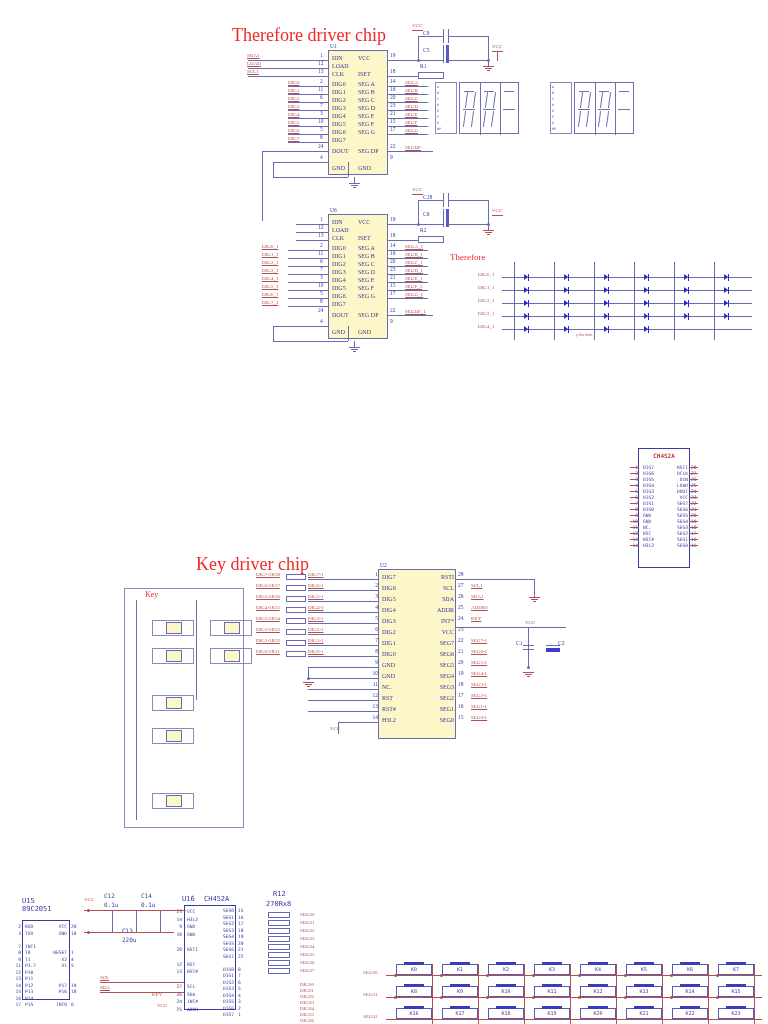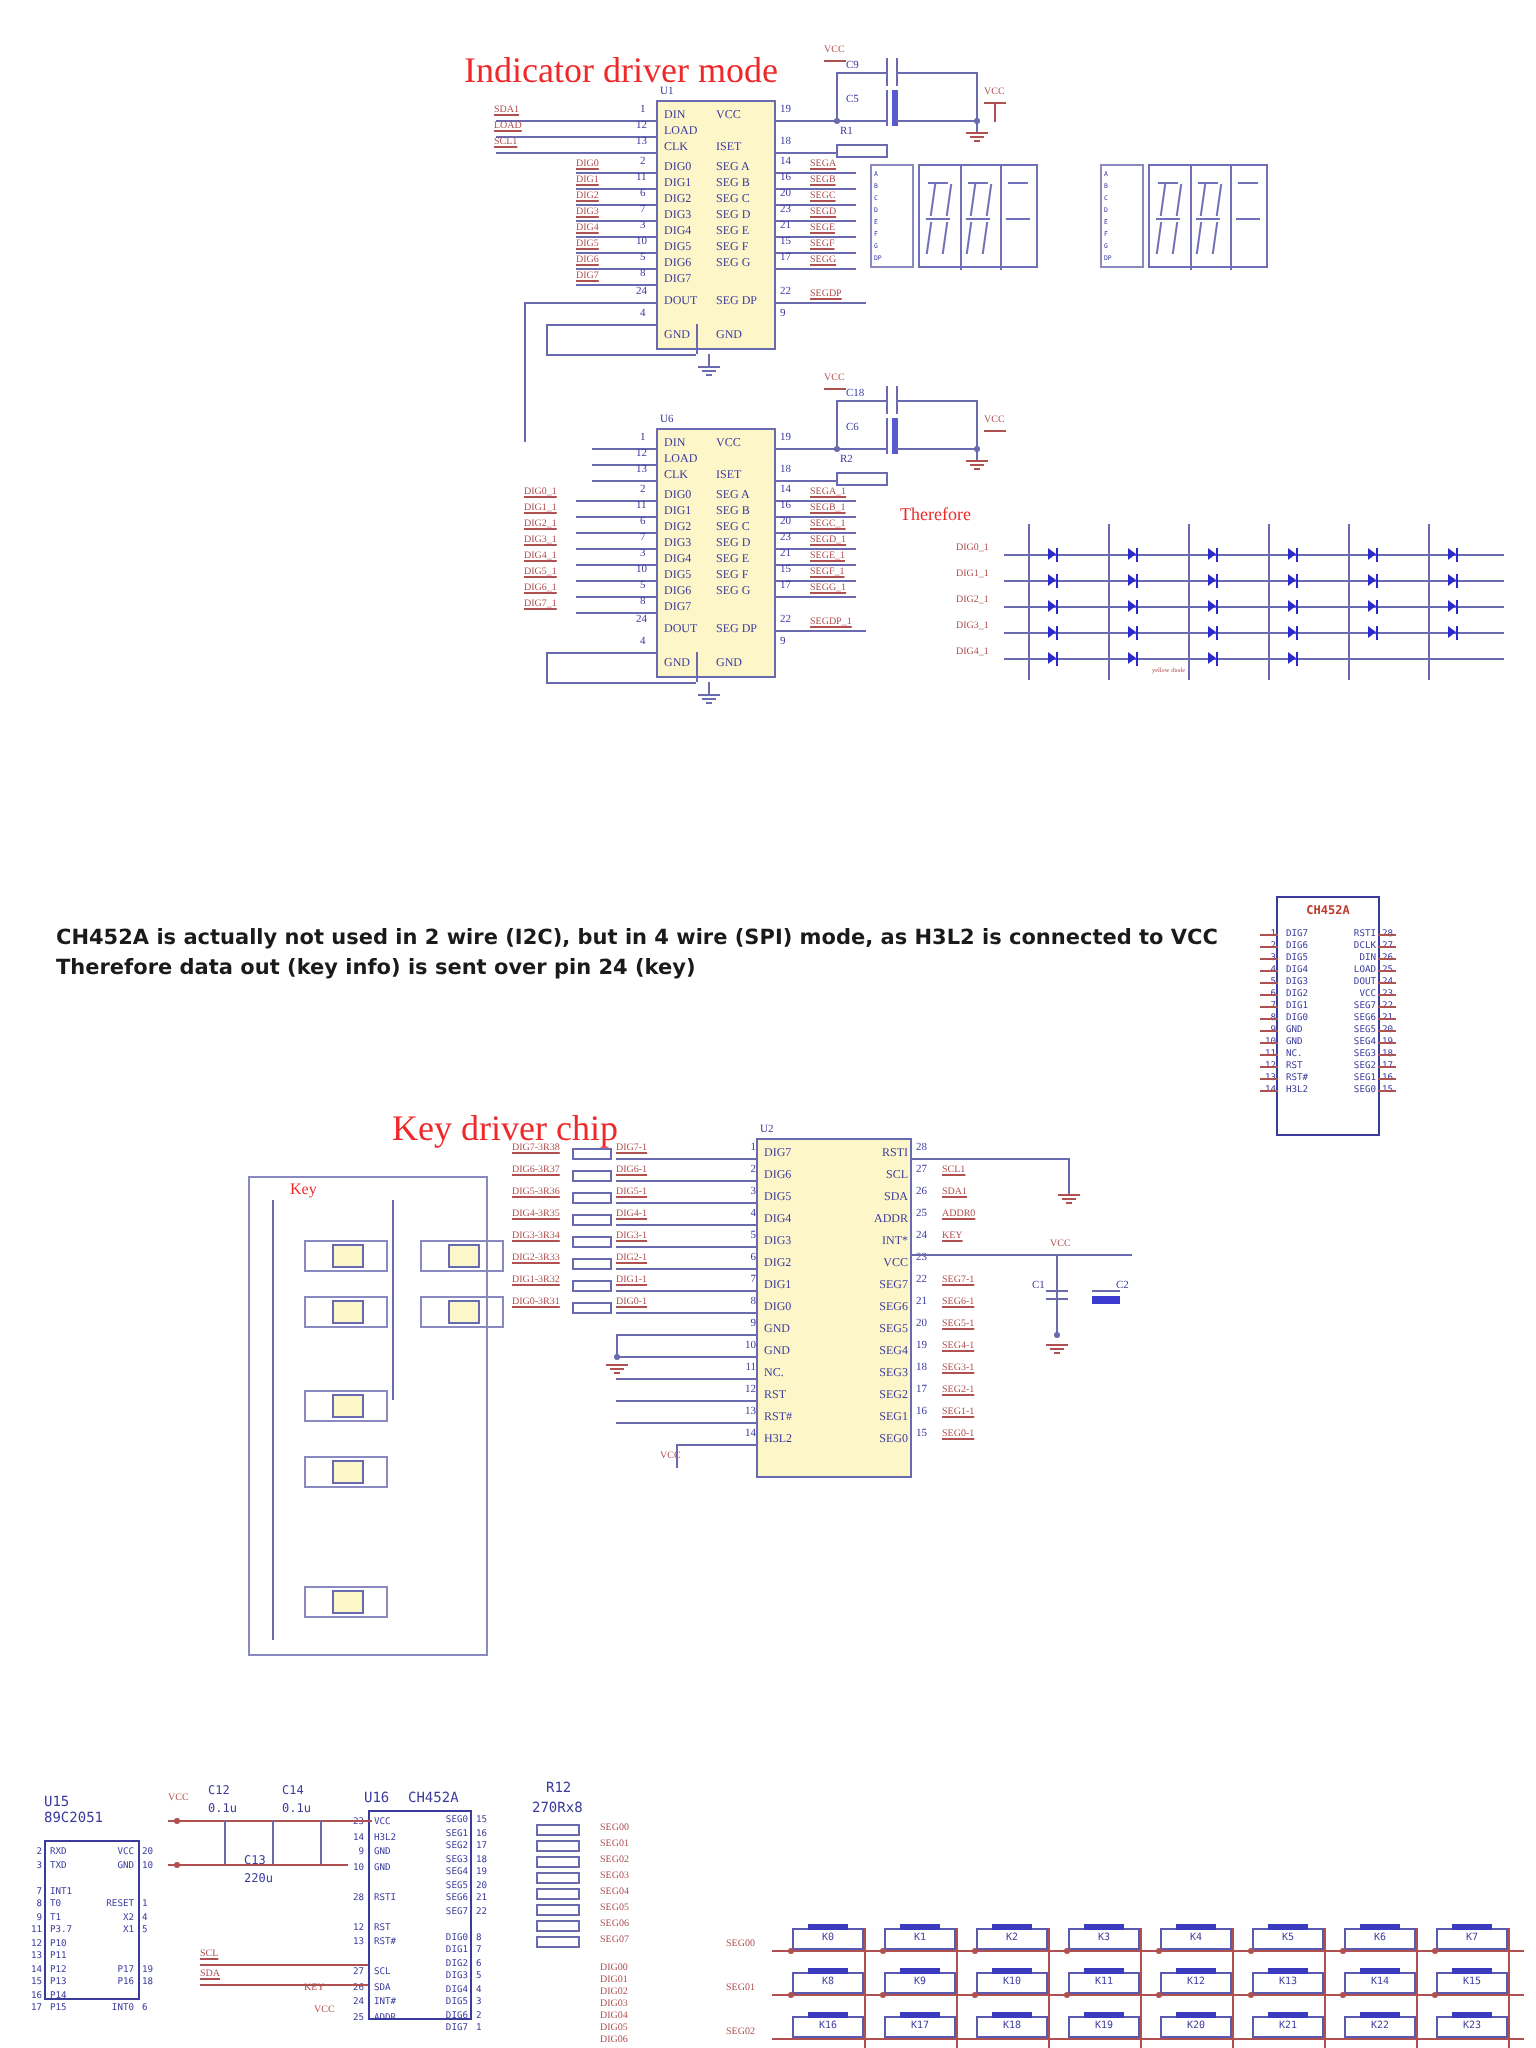--- a/index.html
+++ b/index.html
@@ -75,21 +75,21 @@
               font-size:6px; color:#c0392b; font-weight:bold; line-height:1;}
   .pkgpin { position:absolute; font-family:"DejaVu Sans Mono", monospace; font-size:4.6px;
             color:#3b3b9e; line-height:6px; white-space:nowrap; }
   .pkgleg { position:absolute; height:1px; background:#b05050; }
 </style>
 </head>
 <body>
 
 <div class="page">
 
-  <div class="ttl abs" style="left:232px; top:25px; font-size:18px;">Indicator driver mode</div>
+  <div class="ttl abs" style="left:232px; top:25px; font-size:18px;">Therefore driver chip</div>
 
   <div class="refdes abs" style="left:330px; top:44px;">U1</div>
 
   <div class="chipbody" style="left:328px; top:50px; width:60px; height:125px;"></div>
 
   <div class="abs" style="left:332px; top:55px;">
     <div class="pinname" style="position:absolute; top:0px;">DIN</div>
     <div class="pinname" style="position:absolute; top:8px;">LOAD</div>
     <div class="pinname" style="position:absolute; top:16px;">CLK</div>
     <div class="pinname" style="position:absolute; top:26px;">DIG0</div>
@@ -542,22 +542,20 @@
     <div class="led" style="left:246px;  top:25px;"></div>
     <div class="ledbar" style="left:250px; top:25px;"></div>
     <div class="led" style="left:246px;  top:38px;"></div>
     <div class="ledbar" style="left:250px; top:38px;"></div>
     <div class="led" style="left:246px;  top:51px;"></div>
     <div class="ledbar" style="left:250px; top:51px;"></div>
 
     <div class="netlbl abs" style="left:98px; top:72px; font-size:3.2px;">yellow diode</div>
   </div>
 
-  <div class="note" style="left:28px; top:462px;">CH452A is actually not used in 2 wire (I2C), but in 4 wire (SPI) mode, as H3L2 is connected to VCC</div>
-  <div class="note" style="left:28px; top:477px;">Therefore data out (key info) is sent over pin 24 (key)</div>
 
   <div class="abs" style="left:630px; top:448px; width:68px; height:120px;">
     <div class="pkg" style="left:8px; top:0; width:52px; height:120px; border-width:1.5px;"></div>
     <div class="pkgtitle" style="left:0; top:5px;">CH452A</div>
 
     <div class="pkgpin" style="left:13px; top:17px;">DIG7<br>DIG6<br>DIG5<br>DIG4<br>DIG3<br>DIG2<br>DIG1<br>DIG0<br>GND<br>GND<br>NC.<br>RST<br>RST#<br>H3L2</div>
     <div class="pkgpin" style="left:38px; top:17px; text-align:right; width:20px;">RSTI<br>DCLK<br>DIN<br>LOAD<br>DOUT<br>VCC<br>SEG7<br>SEG6<br>SEG5<br>SEG4<br>SEG3<br>SEG2<br>SEG1<br>SEG0</div>
 
     <div class="pkgpin" style="left:0px; top:17px; width:8px; text-align:right; line-height:6px;">1<br>2<br>3<br>4<br>5<br>6<br>7<br>8<br>9<br>10<br>11<br>12<br>13<br>14</div>
     <div class="pkgpin" style="left:61px; top:17px; width:9px; line-height:6px;">28<br>27<br>26<br>25<br>24<br>23<br>22<br>21<br>20<br>19<br>18<br>17<br>16<br>15</div>

